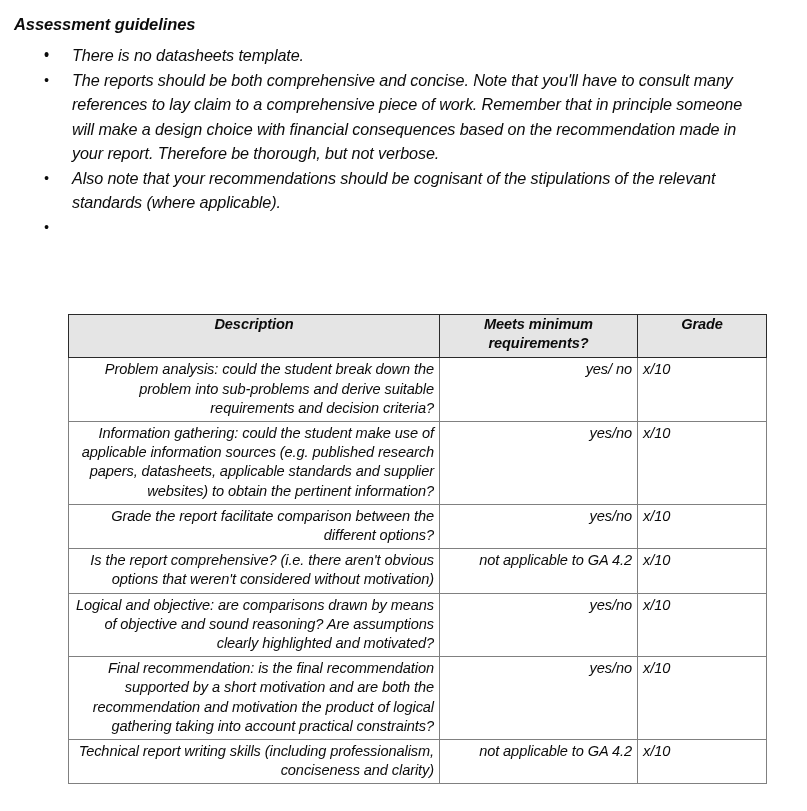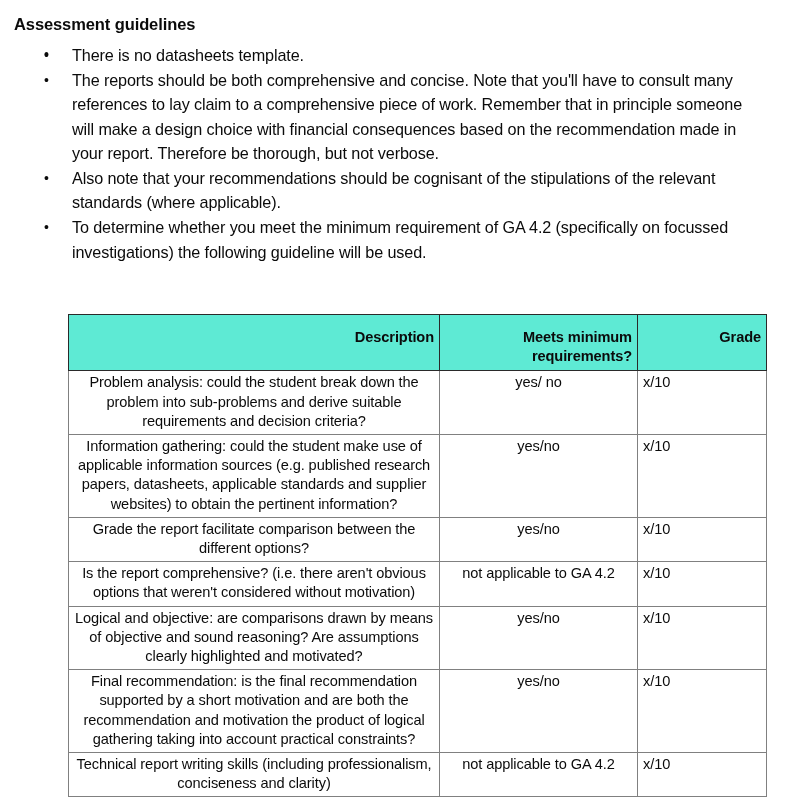--- a/index.html
+++ b/index.html
@@ -14,20 +14,21 @@
     color: #0b0b0b;
     overflow: hidden;
   }
 
   .page {
     position: relative;
     width: 801px;
     height: 811px;
     box-sizing: border-box;
     padding: 0;
+    font-style: italic;
   }
 
   
   .doc-title {
     position: absolute;
     left: 14px;
     top: 3px;
     font-size: 16.5px;
     font-weight: bold;
     letter-spacing: -0.1px;
@@ -86,33 +87,33 @@
   table.assessment-table td {
     border: 1px solid #808080;
     vertical-align: top;
     padding: 2px 5px 3px 5px;
     font-size: 14.6px;
     line-height: 19.2px;
     letter-spacing: -0.1px;
   }
 
   thead tr.header-row th {
-    background: #5eead4;
+    background: #e5e5e5;
     border-color: #2a2a2a;
     font-weight: bold;
-    text-align: right;
-    padding-top: 13px;
+    text-align: center;
+    padding-top: 0;
     padding-bottom: 4px;
   }
   th.h-desc  { font-size: 11.6px; line-height: 14px; }
   th.h-meets { font-size: 15px;  line-height: 19px; margin-left: 30px; }
   th.h-grade { font-size: 15px;  line-height: 19px; }
 
-  tbody td.cell-desc  { text-align: center;   }
-  tbody td.cell-meets { text-align: center; }
+  tbody td.cell-desc  { text-align: right;   }
+  tbody td.cell-meets { text-align: right; }
   tbody td.cell-grade { text-align: left; }
 
   tbody tr td { border-top: 1px solid #7d7d7d; border-bottom: 1px solid #7d7d7d; }
   tbody tr:first-child td { border-top: 1.2px solid #2a2a2a; }
 </style>
 </head>
 <body>
 
 <div class="page">
 
@@ -129,21 +130,20 @@
     <li class="guideline-item">
       <span class="bullet">•</span>
       <span class="gl-text">The reports should be both comprehensive and concise. Note that you'll have to consult many references to lay claim to a comprehensive piece of work. Remember that in principle someone will make a design choice with financial consequences based on the recommendation made in your report. Therefore be thorough, but not verbose.</span>
     </li>
     <li class="guideline-item">
       <span class="bullet">•</span>
       <span class="gl-text">Also note that your recommendations should be cognisant of the stipulations of the relevant standards (where applicable).</span>
     </li>
     <li class="guideline-item">
       <span class="bullet">•</span>
-      <span class="gl-text">To determine whether you meet the minimum requirement of GA 4.2 (specifically on focussed investigations) the following guideline will be used.</span>
     </li>
   </ul>
 
   <div class="assessment-table-wrap">
     <table class="assessment-table">
       <colgroup>
         <col class="c-desc">
         <col class="c-meets">
         <col class="c-grade">
       </colgroup>

